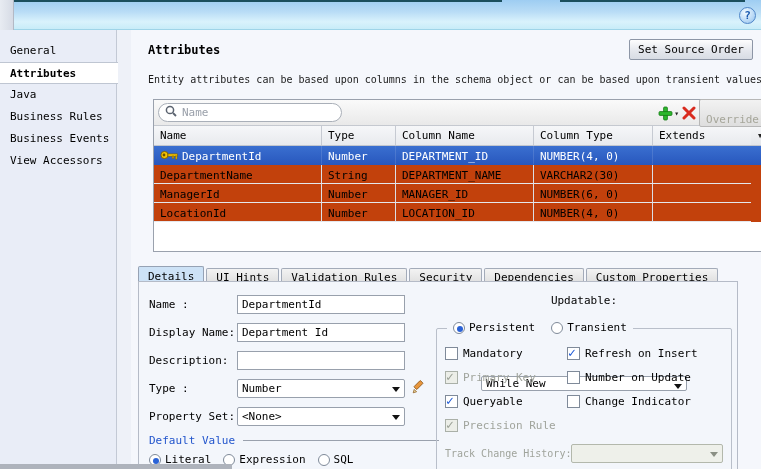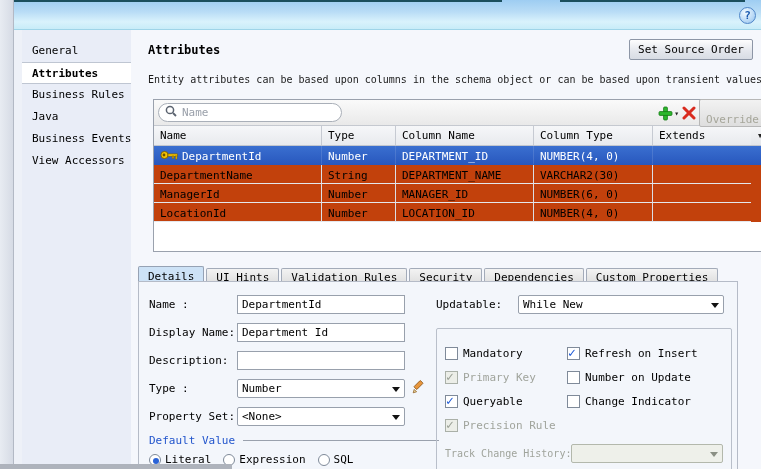--- a/index.html
+++ b/index.html
@@ -15,21 +15,21 @@
   .hdr { position:absolute; left:14px; top:0; width:747px; height:30px;
     background:linear-gradient(to bottom,#9ecdf2 0%,#b8dcf6 40%,#d9f2fc 75%,#c8ecf8 100%);
     border-bottom:1px solid #9fd4e8; }
   .hdr-darkline { position:absolute; top:0; height:2px; background:#1b4f5e; }
   .help-btn { position:absolute; right:5px; top:7px; width:17px; height:17px; border-radius:50%;
     background:radial-gradient(circle at 35% 30%,#f2faff,#b9d9f6 60%,#8fc0ec);
     border:1px solid #4f86c8; color:#1c5bb0; font-weight:bold; font-size:11px;
     display:flex; align-items:center; justify-content:center; cursor:pointer; }
 
   
-  .sidebar { position:absolute; left:22px; top:30px; width:117px; height:439px;
+  .sidebar { position:absolute; left:0; top:30px; width:117px; height:439px;
     background:#e9edf7; border-right:1px solid #c3c9d5; padding-top:10px; }
   .side-item { height:22px; line-height:22px; padding-left:10px; white-space:nowrap; cursor:pointer; }
   .side-item.selected { background:#ffffff; font-weight:bold;
     border-top:1px solid #bfc6d2; border-bottom:1px solid #bfc6d2; width:118px; }
 
   
   .content { position:absolute; left:131px; top:30px; width:630px; height:439px; background:#f5f7fc; }
   .page-title { position:absolute; left:17px; top:13px; font-weight:bold; font-size:12px; }
   .btn { background:linear-gradient(to bottom,#fdfdfd,#e3e6ec 60%,#d8dce4);
     border:1px solid #8d96a6; border-radius:2px; font-family:inherit; font-size:11px;
@@ -90,21 +90,21 @@
   .section-hd { display:flex; align-items:center; margin:6px 0 6px 0; }
   .section-hd .sh-label { color:#2255cc; white-space:nowrap; }
   .section-hd .rule { flex:1; height:1px; background:#9aa1ad; margin-left:8px; }
   .radio-row { display:flex; align-items:center; gap:12px; }
   .radio { display:inline-flex; align-items:center; gap:4px; cursor:pointer; white-space:nowrap; }
   .rdot { width:12px; height:12px; border-radius:50%; border:1px solid #7f8a99; background:#fff; position:relative; }
   .radio.on .rdot::after { content:""; position:absolute; left:3px; top:3px; width:6px; height:6px;
     border-radius:50%; background:#2a62d6; }
 
   .form-right { position:absolute; left:297px; top:12px; width:296px; }
-  .upd-row { display:flex; align-items:center; height:20px; margin-bottom:14px; }
+  .upd-row { display:flex; align-items:center; height:20px; margin-bottom:14px;flex-direction:column; }
   .upd-row .flabel { flex:0 0 82px; }
   .combo.wide { width:206px; }
   .groupbox { position:relative; border:1px solid #b9bfca; border-radius:2px; margin-top:10px;
     padding:14px 8px 8px 8px; height:150px; }
   .legend { position:absolute; top:-8px; left:10px; background:#f3f6fb; padding:0 6px;
     display:flex; gap:16px; }
   .cb-grid { display:grid; grid-template-columns:122px auto; row-gap:11px; margin-top:4px; }
   .check { display:inline-flex; align-items:center; gap:5px; cursor:pointer; white-space:nowrap; }
   .cbox { width:13px; height:13px; border:1px solid #7f8a99; background:#fff; position:relative; flex:0 0 13px; }
   .check.on .cbox::after { content:"✓"; position:absolute; left:0px; top:-3px; color:#1e5ad7;
@@ -129,22 +129,22 @@
 
   <div class="hdr">
     <div class="hdr-darkline" style="left:0;width:488px;"></div>
     <div class="hdr-darkline" style="left:546px;width:185px;"></div>
     <div class="help-btn">?</div>
   </div>
 
   <div class="sidebar">
     <div class="side-item">General</div>
     <div class="side-item selected">Attributes</div>
+    <div class="side-item">Java</div>
     <div class="side-item">Business Rules</div>
-    <div class="side-item">Java</div>
     <div class="side-item">Business Events</div>
     <div class="side-item">View Accessors</div>
   </div>
 
   <div class="content">
     <div class="page-title">Attributes</div>
     <button class="btn set-src-btn">Set Source Order</button>
     <div class="desc">Entity attributes can be based upon columns in the schema object or can be based upon transient values.</div>
 
     <div class="tbl-panel">
@@ -299,20 +299,30 @@
       <div class="form-right">
         <div class="upd-row">
           <span class="flabel">Updatable:</span>
           <div class="combo wide">
             <span>While New</span>
             <span class="arr"></span>
           </div>
         </div>
 
         <div class="groupbox">
+          <div class="legend">
+            <span class="radio on">
+                <span class="rdot"></span>
+                <span>Persistent</span>
+              </span>
+            <span class="radio">
+                <span class="rdot"></span>
+                <span>Transient</span>
+              </span>
+          </div>
           <div class="cb-grid">
             <span class="check">
                 <span class="cbox"></span>
                 <span>Mandatory</span>
               </span>
             <span class="check on">
                 <span class="cbox"></span>
                 <span>Refresh on Insert</span>
               </span>
             <span class="check on dis">

